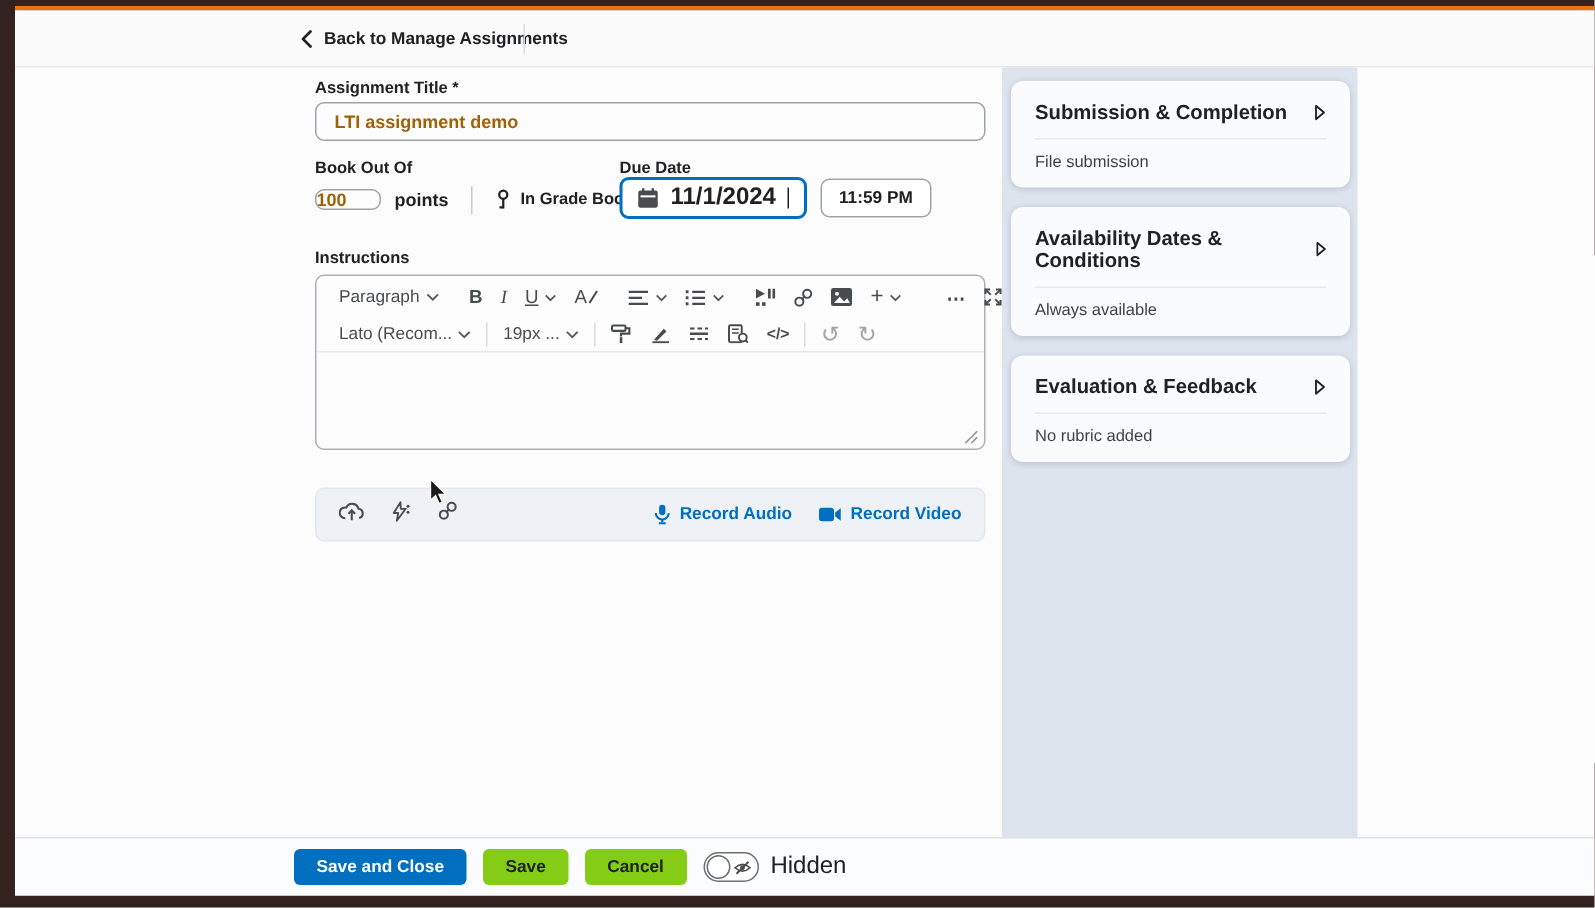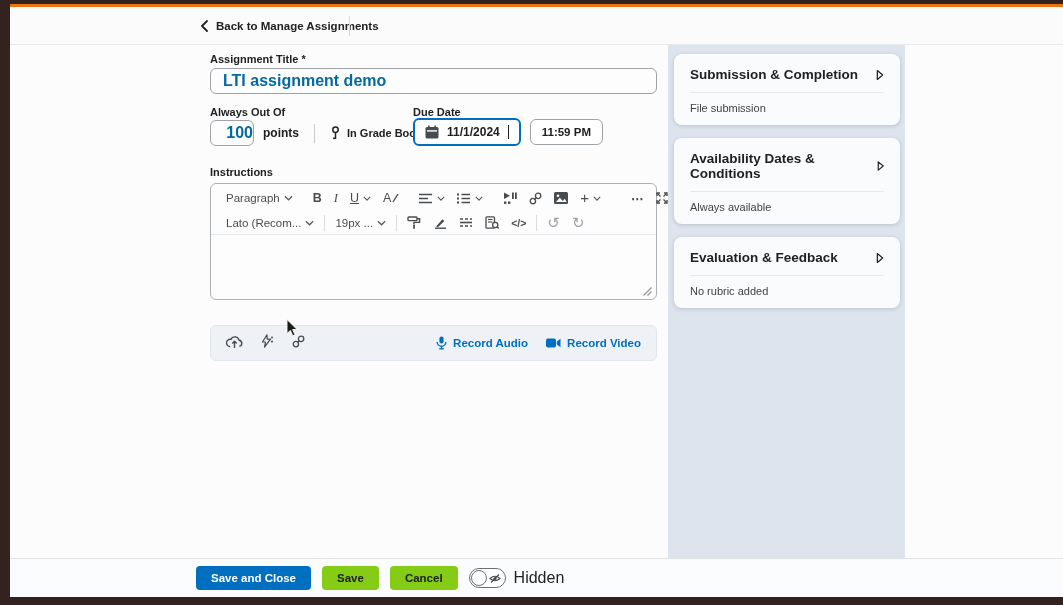--- a/index.html
+++ b/index.html
@@ -12,30 +12,30 @@
   .hdr{position:absolute;top:0;left:0;right:0;height:38px;background:#fbfbfc;border-bottom:1px solid #e6e8ea}
   .back{position:absolute;left:190px;top:0;height:37px;display:flex;align-items:center;gap:8px;
         font-size:11.5px;font-weight:700;cursor:pointer}
   .hsep{position:absolute;left:339px;top:9px;width:1px;height:20px;background:#d8dbde}
   .ptitle{position:absolute;left:356px;top:0;height:37px;display:flex;align-items:center;
           font-size:13.5px;font-weight:700}
 
   
   .lbl{position:absolute;font-size:11px;font-weight:700;color:#202122}
   .txtinput{border:1px solid #9ea3a8;border-radius:6px;background:#fdfdfe;font-family:"Liberation Sans",sans-serif;
-            font-size:16px;color:#0369a1;outline:none}
+            font-size:12px;color:#a16207;outline:none}
   #title-input{position:absolute;left:200px;top:61px;width:447px;height:26px;padding:0 12px;font-weight:600}
   .grade-row{position:absolute;left:200px;top:112px;height:28px;display:flex;align-items:center}
-  #grade-input{width:44px;height:26px;text-align:right;font-weight:600}
+  #grade-input{width:44px;height:14px;text-align:left;font-weight:600}
   .points{margin-left:9px;font-size:12px;font-weight:600}
   .vsep{width:1px;height:19px;background:#c7cbce;margin:0 15px}
   .gb-btn{display:flex;align-items:center;gap:6px;font-size:11px;font-weight:700;cursor:pointer}
   .due-row{position:absolute;left:403px;top:111px;display:flex;gap:9px;align-items:flex-start}
   .date-field{height:28px;border:2px solid #006fbf;border-radius:6px;background:#fff;
-              display:flex;align-items:center;padding:0 10px;gap:8px;font-size:12px;font-weight:600}
+              display:flex;align-items:center;padding:0 10px;gap:8px;font-size:16px;font-weight:600}
   .caret{width:1px;height:14px;background:#202122}
   .time-field{height:26px;margin-top:1px;border:1px solid #9ea3a8;border-radius:6px;background:#fff;
               display:flex;align-items:center;padding:0 11px;font-size:11.5px;font-weight:600}
 
   
   .editor{position:absolute;left:200px;top:176px;width:447px;height:117px;background:#fdfdfe;
           border:1px solid #abb0b5;border-radius:6px;display:flex;flex-direction:column}
   .trow{display:flex;align-items:center;padding:1px 9px 0 9px;height:27px}
   .trow2{height:23px;padding-top:0}
   .tbar{border-bottom:1px solid #e5e8ea}
@@ -92,21 +92,21 @@
         <polyline points="7,1 2,6 7,11" fill="none" stroke="#202122" stroke-width="1.8" stroke-linecap="round" stroke-linejoin="round"></polyline>
       </svg>
       <span>Back to Manage Assignments</span>
     </div>
     <div class="hsep"></div>
   </div>
 
   <div class="lbl" style="left:200px;top:46px">Assignment Title *</div>
   <input id="title-input" class="txtinput" type="text" value="LTI assignment demo" style="">
 
-  <div class="lbl" style="left:200px;top:99px">Always Out Of</div>
+  <div class="lbl" style="left:200px;top:99px">Book Out Of</div>
   <div class="grade-row">
     <input id="grade-input" class="txtinput" type="text" value="100" style="">
     <span class="points">points</span>
     <span class="vsep"></span>
     <span class="gb-btn">
       <svg width="11" height="14" viewBox="0 0 11 14">
         <circle cx="5.5" cy="3.8" r="2.7" fill="none" stroke="#202122" stroke-width="1.5"></circle>
         <line x1="5.5" y1="6.6" x2="5.5" y2="13" stroke="#202122" stroke-width="1.5"></line>
         <line x1="5.5" y1="12.3" x2="3" y2="12.3" stroke="#202122" stroke-width="1.5"></line>
       </svg>

